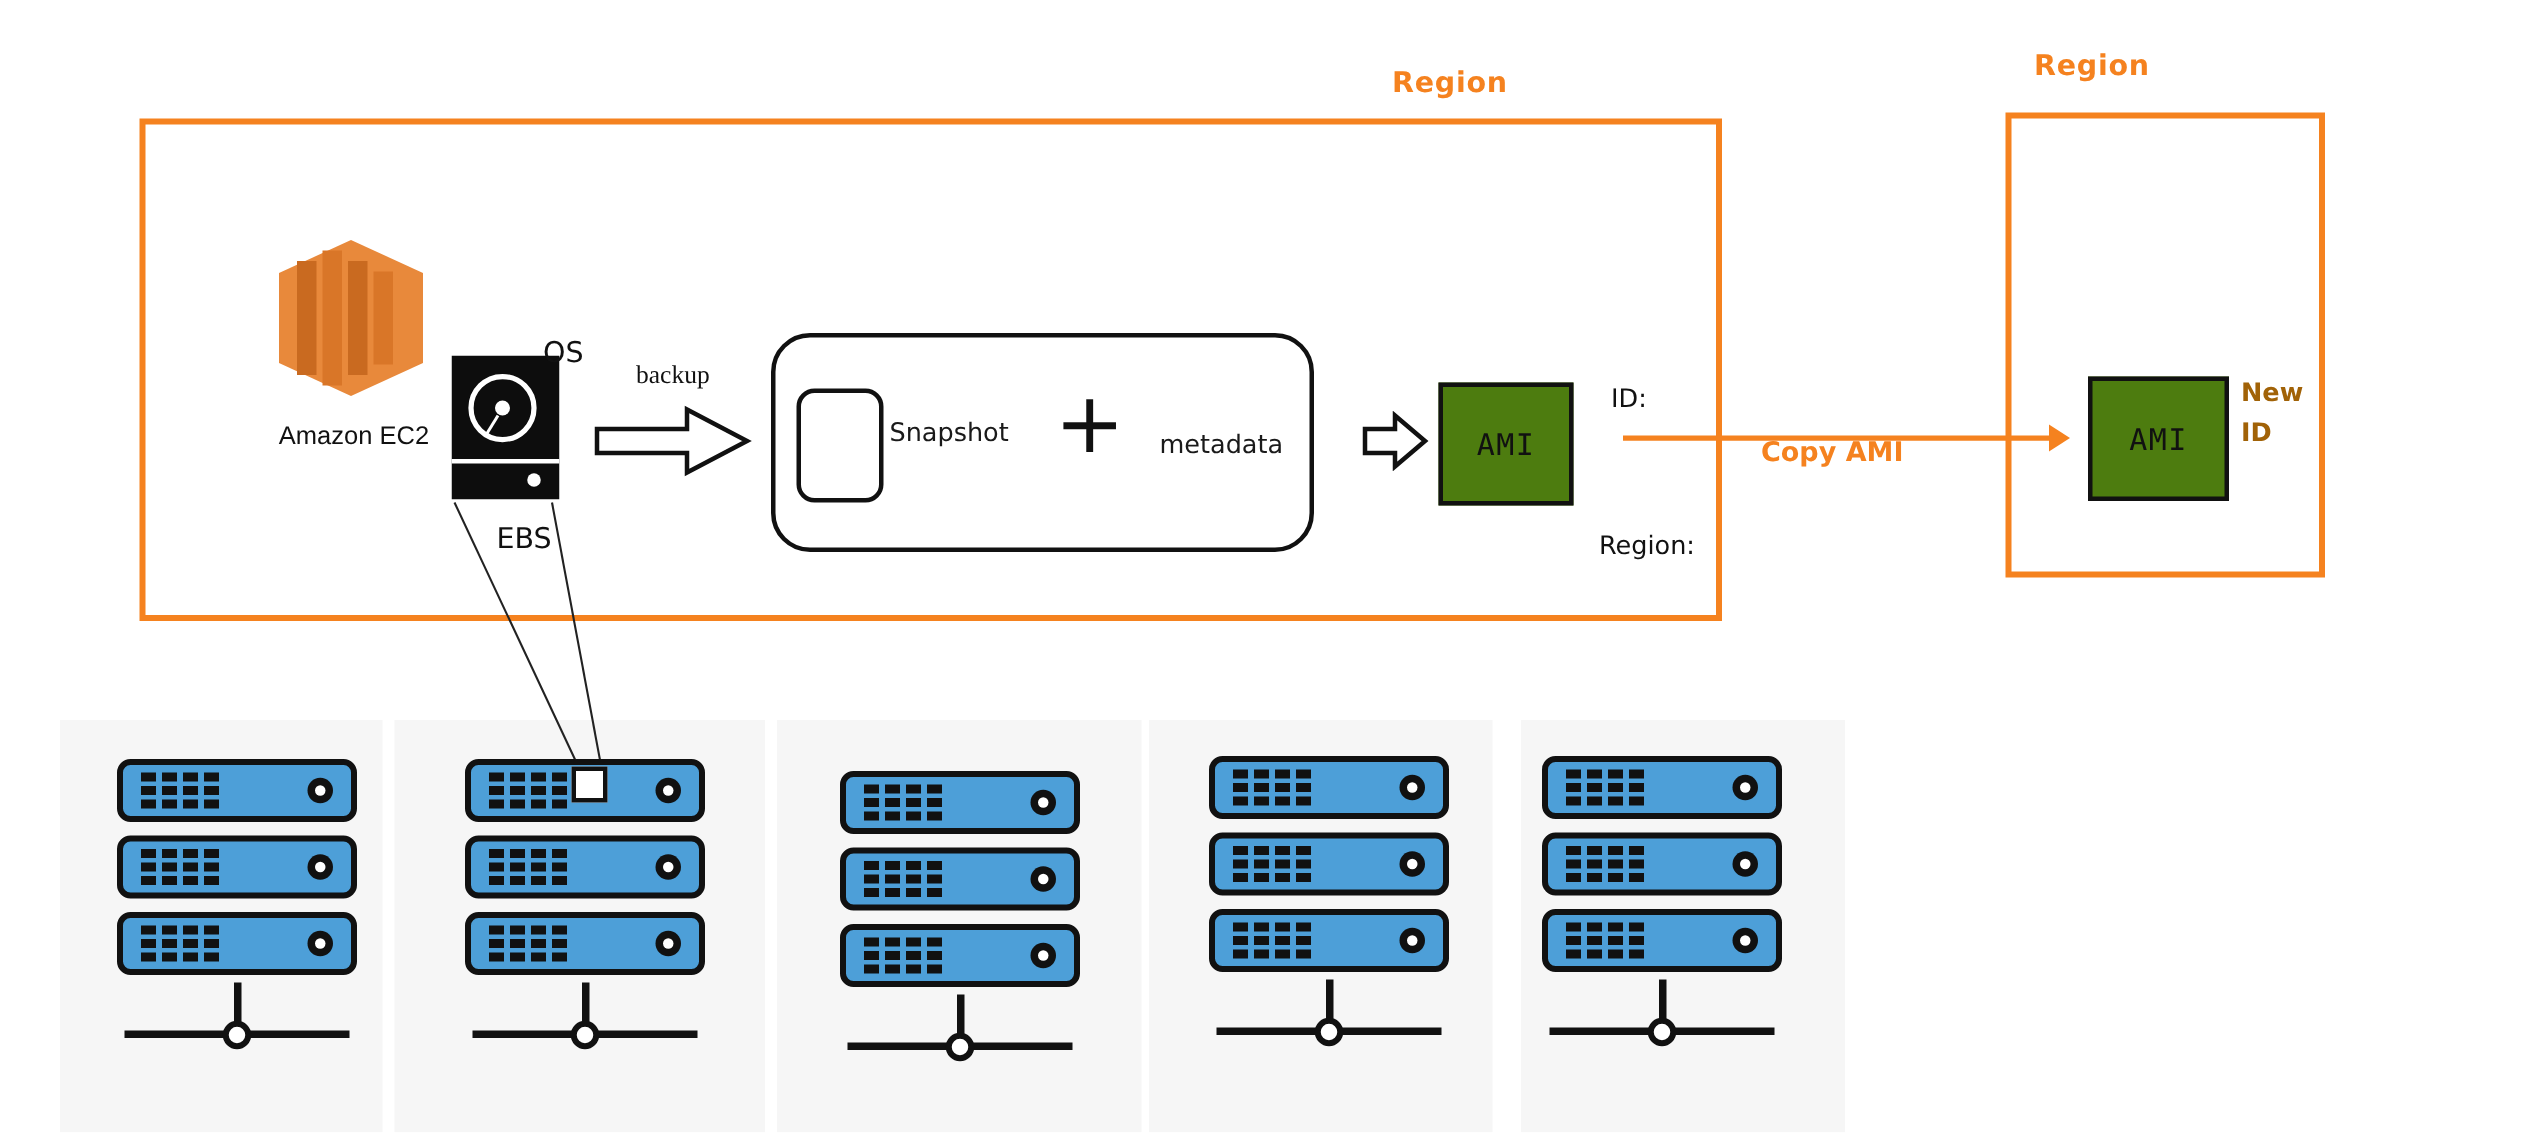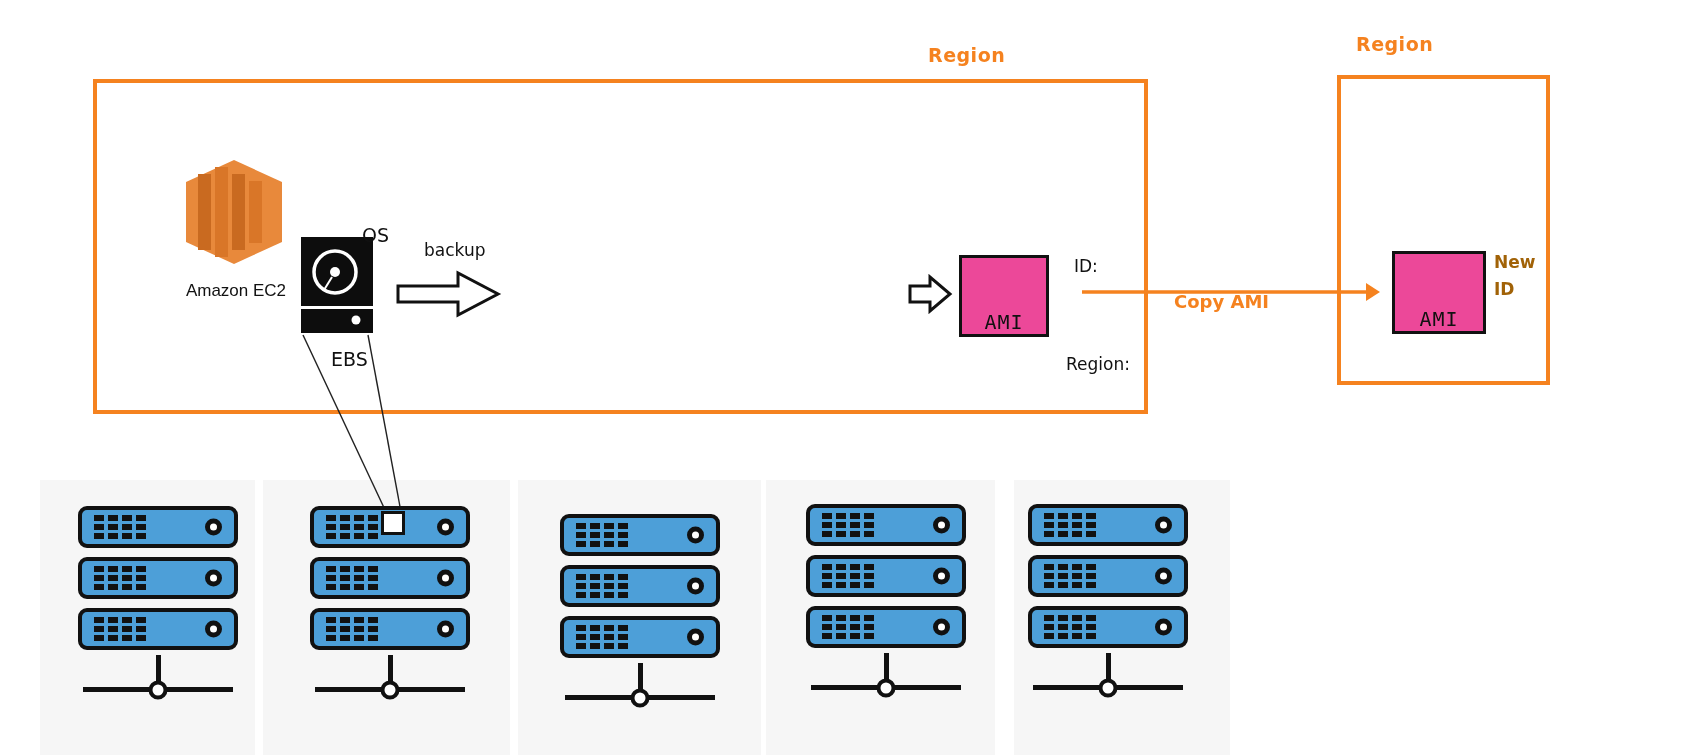--- a/index.html
+++ b/index.html
@@ -21,22 +21,22 @@
   
   .snap-wrap{position:absolute;left:514px;top:222px;width:356px;height:140px;
              border:3.5px solid #111;border-radius:26px;background:#fff;}
   .snap-icon{position:absolute;left:14px;top:34px;width:52px;height:70px;
              border:3.5px solid #111;border-radius:12px;background:#fff;}
   .snap-label{position:absolute;left:76px;top:54px;font-size:17px;}
   .plus{position:absolute;left:186px;top:30px;font-size:56px;font-weight:400;line-height:1;color:#111;}
   .meta-label{position:absolute;left:256px;top:62px;font-size:17px;}
 
   
-  .ami-box{position:absolute;border:3.5px solid #111;background:#ec4899;display:flex;
-           align-items:flex-end;justify-content:center;font-family:"DejaVu Sans Mono",monospace;
+  .ami-box{position:absolute;border:3.5px solid #111;background:#4d7c0f;display:flex;
+           align-items:center;justify-content:center;font-family:"DejaVu Sans Mono",monospace;
            font-size:20px;letter-spacing:1px;color:#111;}
 
   .orange-text{color:#F5821F;}
   .newid{position:absolute;left:1494px;top:249px;font-size:17px;line-height:27px;color:#a16207;font-weight:bold;}
 
   
   .panel{position:absolute;top:480px;height:275px;background:#f6f6f6;}
   .cluster{position:absolute;width:160px;}
   .server{position:relative;width:152px;height:34px;background:#4D9FD8;border:4px solid #111;
           border-radius:9px;margin-bottom:9px;}
@@ -90,27 +90,33 @@
       <circle cx="34" cy="35" r="21" fill="none" stroke="#fff" stroke-width="3.5"></circle>
       <circle cx="34" cy="35" r="5" fill="#fff"></circle>
       <line x1="31" y1="40" x2="23" y2="53" stroke="#fff" stroke-width="2"></line>
       <rect x="0" y="69" width="72" height="3" fill="#fff"></rect>
       <circle cx="55" cy="83" r="4.5" fill="#fff"></circle>
     </svg>
   </div>
   <div class="lbl lbl-big" style="left:362px;top:224px;">OS</div>
   <div class="lbl lbl-big" style="left:331px;top:348px;">EBS</div>
 
-  <div class="lbl" style="left:424px;top:240px;">backup</div>
+  <div class="lbl" style="left:424px;top:240px;font-family:Liberation Serif, serif;">backup</div>
   <div class="abs" style="left:396px;top:268px;">
     <svg width="106" height="52" viewBox="0 0 106 52" aria-hidden="true">
       <polygon points="2,18 62,18 62,5 102,26 62,47 62,34 2,34" fill="#fff" stroke="#111" stroke-width="3"></polygon>
     </svg>
   </div>
 
+  <div class="snap-wrap">
+    <div class="snap-icon"></div>
+    <div class="snap-label">Snapshot</div>
+    <div class="plus">+</div>
+    <div class="meta-label">metadata</div>
+  </div>
 
   <div class="abs" style="left:908px;top:274px;">
     <svg width="46" height="40" viewBox="0 0 46 40" aria-hidden="true">
       <polygon points="2,12 22,12 22,3 42,20 22,37 22,28 2,28" fill="#fff" stroke="#111" stroke-width="3"></polygon>
     </svg>
   </div>
 
   <div class="ami-box" style="left:959px;top:255px;width:84px;height:76px;">
     <span>AMI</span>
   </div>

